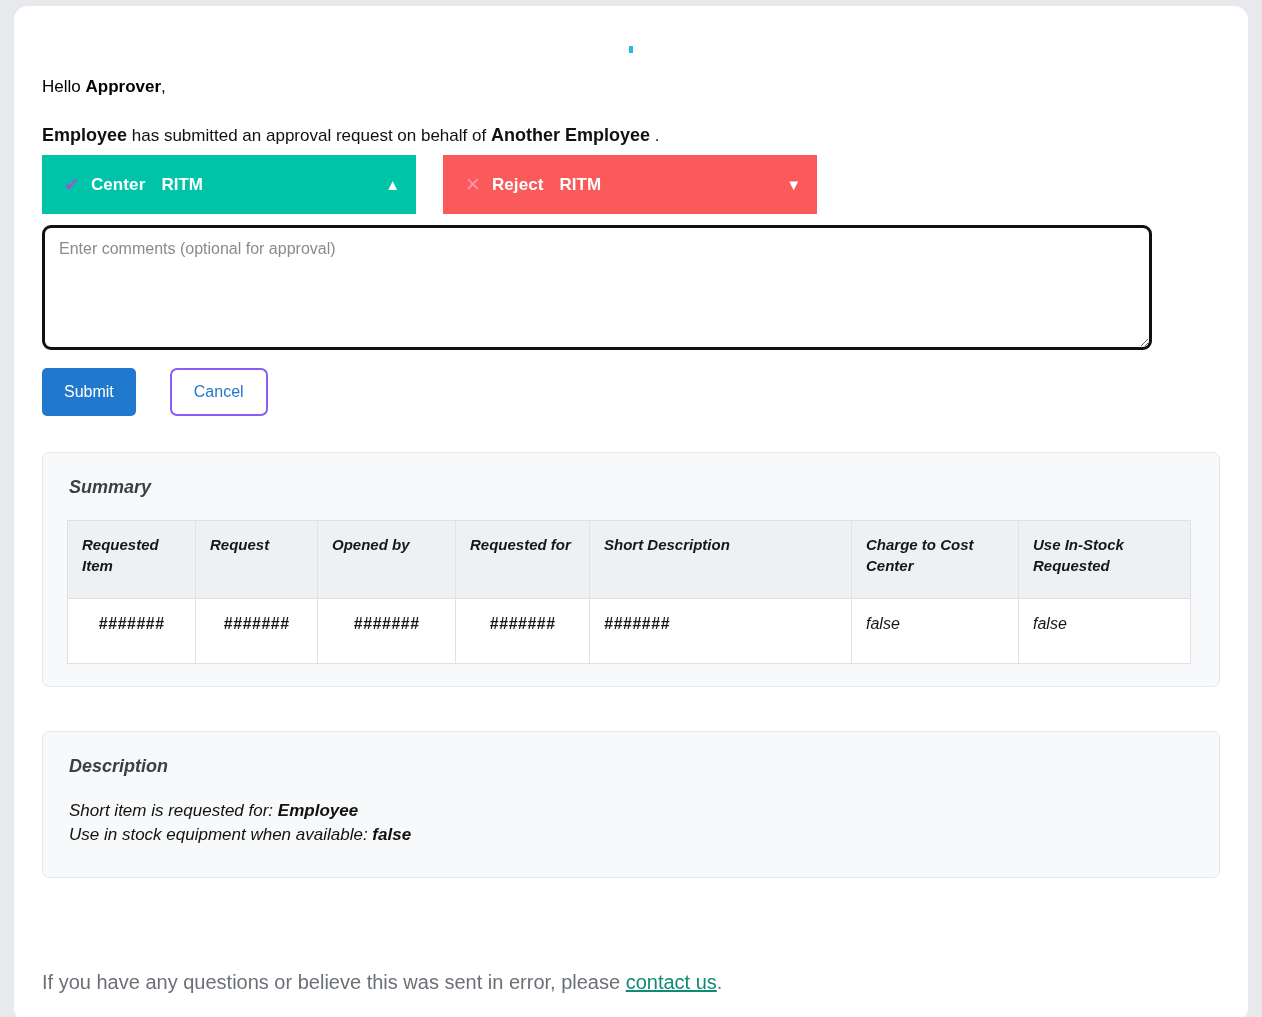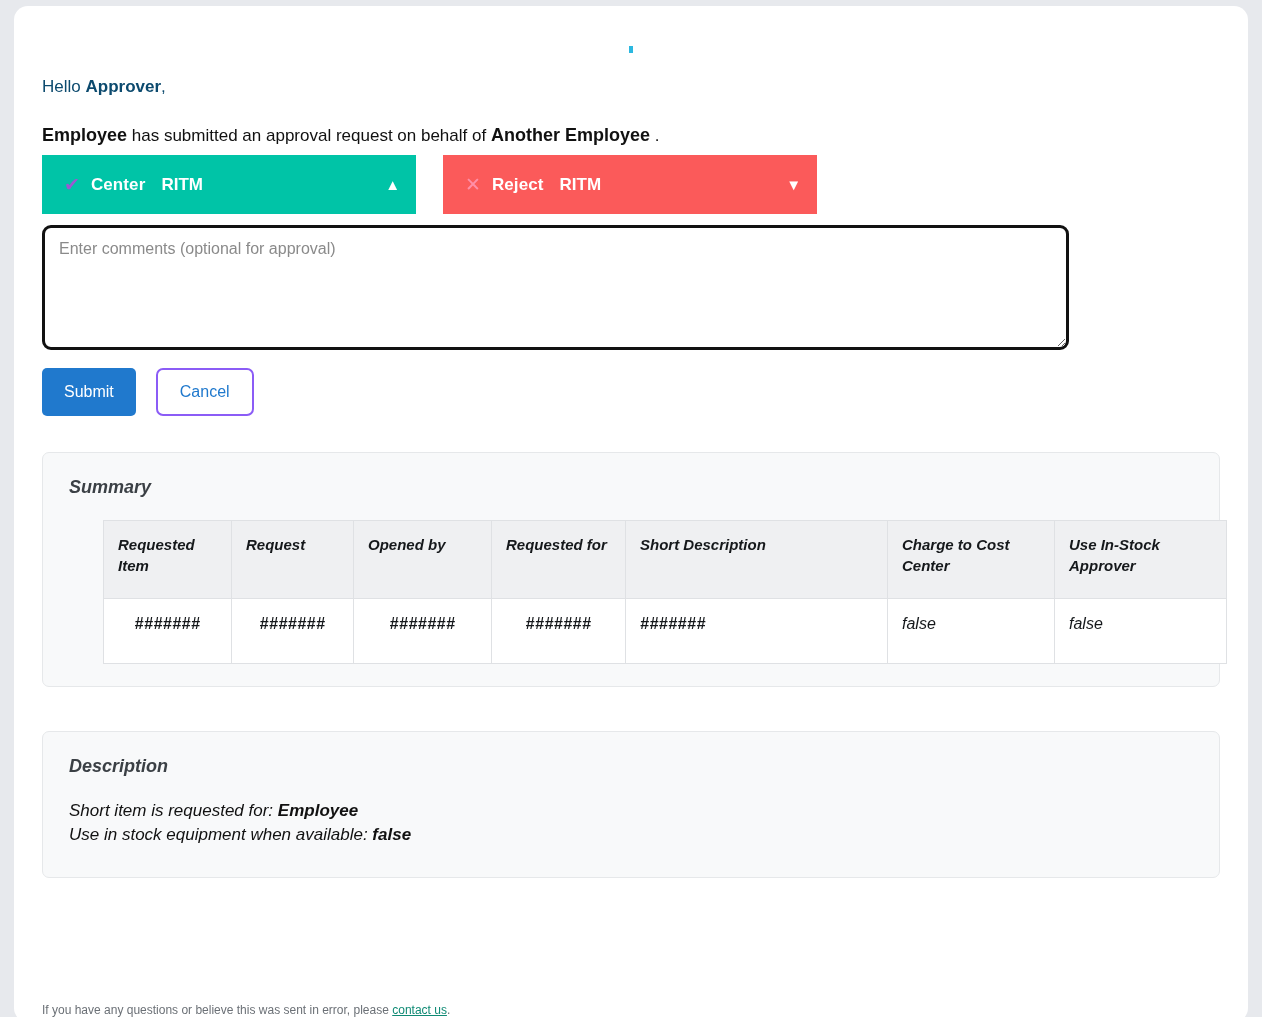--- a/index.html
+++ b/index.html
@@ -40,21 +40,21 @@
     width: 4px;
     height: 7px;
     background: #2bb8e0;
     display: block;
     margin-top: 14px;
   }
 
   
   .greeting {
     font-size: 17px;
-    color: #0c4a6e;
+    color: #000000;
     margin: 0 0 0 0;
     padding-left: 0;
     line-height: 1.1;
   }
   .greeting .b { font-weight: bold; }
   .greet-line1 { margin-bottom: 29px; }
   .greet-line2 {
     font-size: 17px;
     color: #111111;
     line-height: 1.1;
@@ -112,40 +112,40 @@
   .act-caret {
     margin-left: auto;
     color: #ffffff;
     font-size: 15px;
     line-height: 1;
   }
 
   
   .comment-box {
     display: block;
-    width: 1027px;
+    width: 1110px;
     height: 125px;
     margin-top: 11px;
     border: 3px solid #111111;
     border-radius: 9px;
     padding: 12px 14px;
     font-size: 16px;
     font-family: "Liberation Sans", sans-serif;
     color: #222;
     resize: vertical;
     outline: none;
     background: #fff;
   }
   .comment-box::placeholder { color: #8a8a8a; }
 
   
   .form-actions {
     display: flex;
     align-items: center;
-    gap: 20px;
+    gap: 34px;
     margin-top: 18px;
   }
   .btn-submit {
     background: #2079cd;
     color: #ffffff;
     border: none;
     border-radius: 5px;
     font-size: 16px;
     padding: 0 22px;
     height: 48px;
@@ -180,21 +180,20 @@
     color: #3b4045;
     margin: 4px 0 22px 2px;
   }
 
   
   table.summary-table {
     border-collapse: collapse;
     width: 1123px;
     table-layout: fixed;
     background: #f0abfc;
-    margin-left: 36px;
   }
   table.summary-table th {
     background: #eff0f2;
     border: 1px solid #dfe1e4;
     text-align: left;
     vertical-align: top;
     font-size: 15px;
     font-weight: bold;
     color: #15181b;
     padding: 14px 14px 22px 14px;
@@ -229,22 +228,22 @@
     color: #111111;
     line-height: 1.4;
     margin-left: 2px;
   }
   .desc-lines b { font-weight: bold; }
 
   
   .footer {
     position: absolute;
     left: 28px;
-    bottom: 5px;
-    font-size: 12px;
+    bottom: 28px;
+    font-size: 20px;
     color: #6b7076;
   }
   .footer a {
     color: #0f8a74;
     text-decoration: underline;
   }
 </style>
 </head>
 <body>
 
@@ -302,21 +301,21 @@
             <col style="width:172px">
       </colgroup>
       <thead>
         <tr>
           <th>Requested Item</th>
           <th>Request</th>
           <th>Opened by</th>
           <th>Requested for</th>
           <th>Short Description</th>
           <th>Charge to Cost Center</th>
-          <th>Use In-Stock Approver</th>
+          <th>Use In-Stock Requested</th>
         </tr>
       </thead>
       <tbody>
         <tr>
           <td class="hashes">#######</td>
           <td class="hashes">#######</td>
           <td class="hashes">#######</td>
           <td class="hashes">#######</td>
           <td class="hashes-left">#######</td>
           <td class="plain">false</td>

